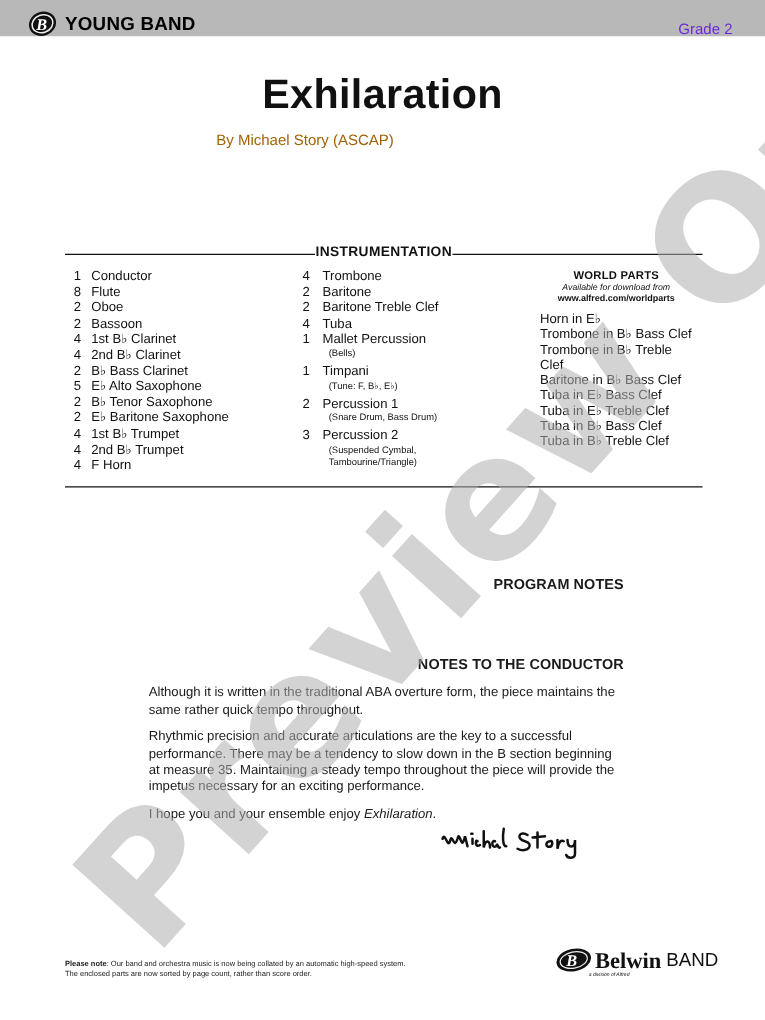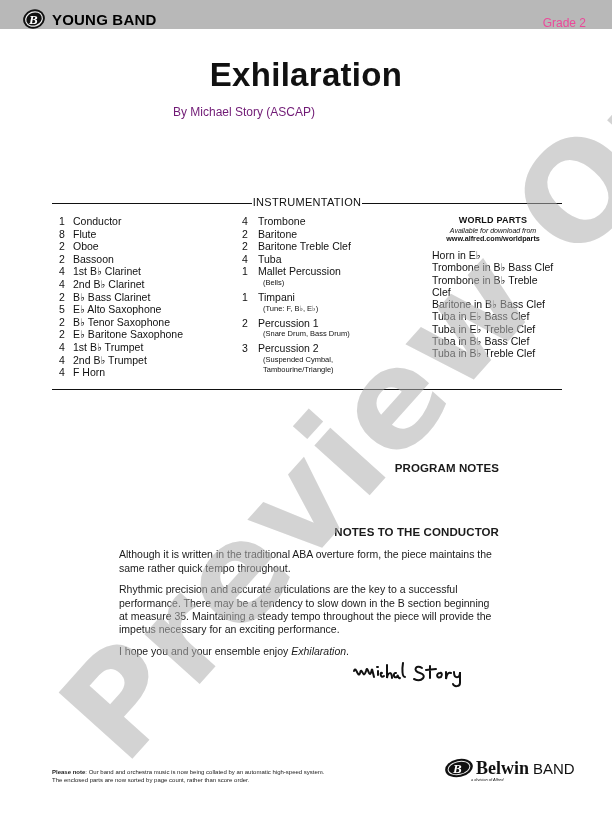--- a/index.html
+++ b/index.html
@@ -14,41 +14,41 @@
   }
   .brand {
     position: absolute; left: 22px; top: 7px; display: flex; align-items: center;
   }
   .brand-logo { width: 24px; height: 24px; }
   .brand-text {
     margin-left: 6px; font-weight: bold; font-size: 15px; letter-spacing: 0.2px;
     color: #000000; font-family: "Liberation Sans", sans-serif;
   }
   .grade {
-    position: absolute; right: 26px; top: 16px; font-size: 12px; color: #ec4899; text-align: right;
+    position: absolute; right: 26px; top: 16px; font-size: 12px; color: #6d28d9; text-align: right;
   }
   .title {
     position: absolute; left: 0; width: 612px; top: 56px; text-align: center;
     font-size: 33px; font-weight: bold; letter-spacing: 0.3px; color: #111;
   }
   .byline {
     position: absolute; left: 0; width: 488px; top: 105px; text-align: center;
-    font-size: 12px; color: #701a75;
+    font-size: 12px; color: #a16207;
   }
   .instr-head {
     position: absolute; left: 52px; width: 510px; top: 196px; height: 14px;
   }
   .instr-head .rule {
     position: absolute; top: 7px; height: 0; border-top: 1.5px solid #111;
   }
   .instr-head .rule.left { left: 0; width: 200px; }
   .instr-head .rule.right { right: 0; width: 200px; }
   .instr-head .label {
     position: absolute; left: 0; width: 510px; top: 0; text-align: center;
-    font-weight: normal; font-size: 11px; letter-spacing: 0.3px;
+    font-weight: bold; font-size: 11px; letter-spacing: 0.3px;
   }
   .col { position: absolute; top: 215px; font-size: 10.5px; line-height: 12.6px; }
   .col1 { left: 59px; }
   .col2 { left: 242px; }
   .row { display: flex; }
   .qty { width: 14px; flex: none; }
   .name { }
   .sub { font-size: 7.5px; line-height: 10px; margin-left: 21px; margin-bottom: 3px; }
   .col2 .qty { width: 16px; }
   .col2 .sub { margin-left: 21px; }

